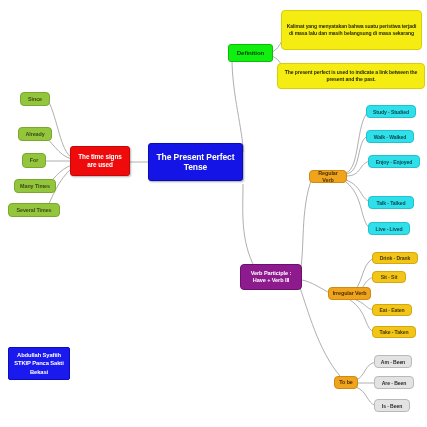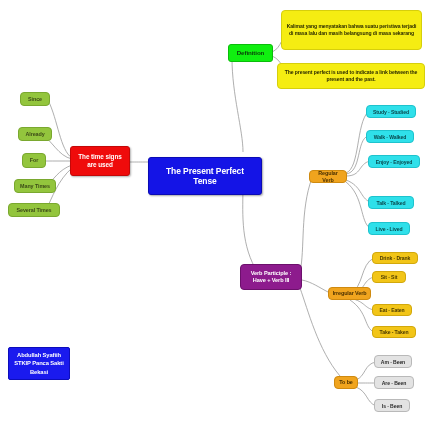--- a/index.html
+++ b/index.html
@@ -125,21 +125,21 @@
       <path d="M350,294 C366,292 362,280 374,277"></path>
       <path d="M350,298 C366,302 364,308 374,310"></path>
       <path d="M350,300 C368,312 364,328 374,332"></path>
 
       <path d="M356,380 C366,376 364,364 376,362"></path>
       <path d="M356,383 C368,383 368,383 376,383"></path>
       <path d="M356,387 C368,392 366,402 376,406"></path>
     </g>
   </svg>
 
-  <div class="node n-center nl" style="left:148px;top:157px;width:114px;height:38px;">The Present Perfect
+  <div class="node n-center nl" style="left:148px;top:143px;width:95px;height:38px;">The Present Perfect
 Tense</div>
 
   <div class="node n-red nl" style="left:70px;top:146px;width:60px;height:30px;">The time signs
 are used</div>
 
   <div class="node n-green" style="left:20px;top:92px;width:30px;height:14px;">Since</div>
 
   <div class="node n-green" style="left:18px;top:127px;width:34px;height:14px;">Already</div>
 
   <div class="node n-green" style="left:22px;top:153px;width:24px;height:15px;">For</div>

